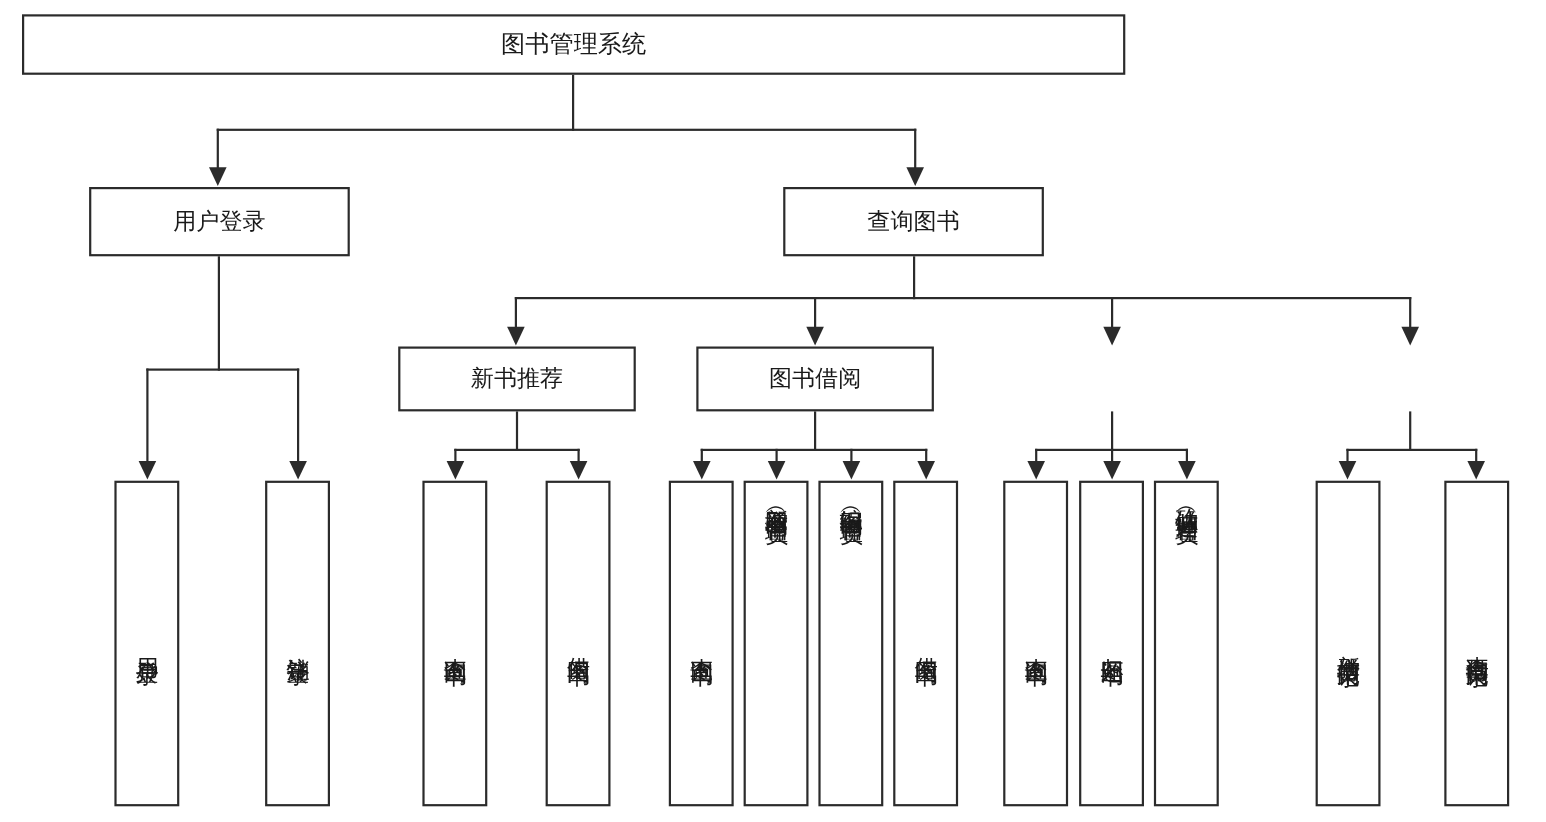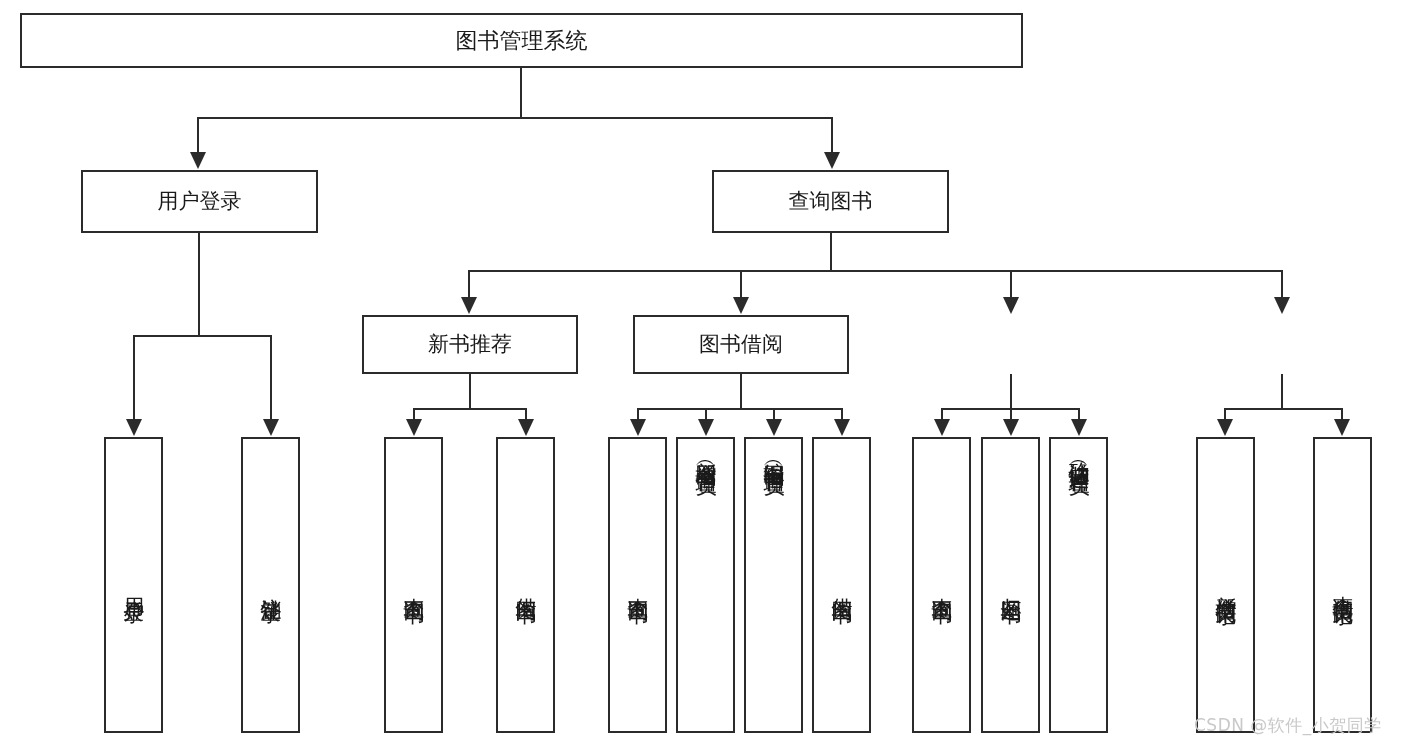--- a/index.html
+++ b/index.html
@@ -196,15 +196,14 @@
     <span class="node-label">确认归还（管理员）</span>
   </div>
 
   <div class="node vert centered" style="left:1196px; top:437px; width:59px; height:296px;">
     <span class="node-label">新增借阅记录</span>
   </div>
   <div class="node vert centered" style="left:1313px; top:437px; width:59px; height:296px;">
     <span class="node-label">查询借阅记录</span>
   </div>
 
-  <div class="watermark" style="left:1194px; top:714px;">CSDN @软件_小贺同学</div>
 
 </div>
 
 </body></html>

